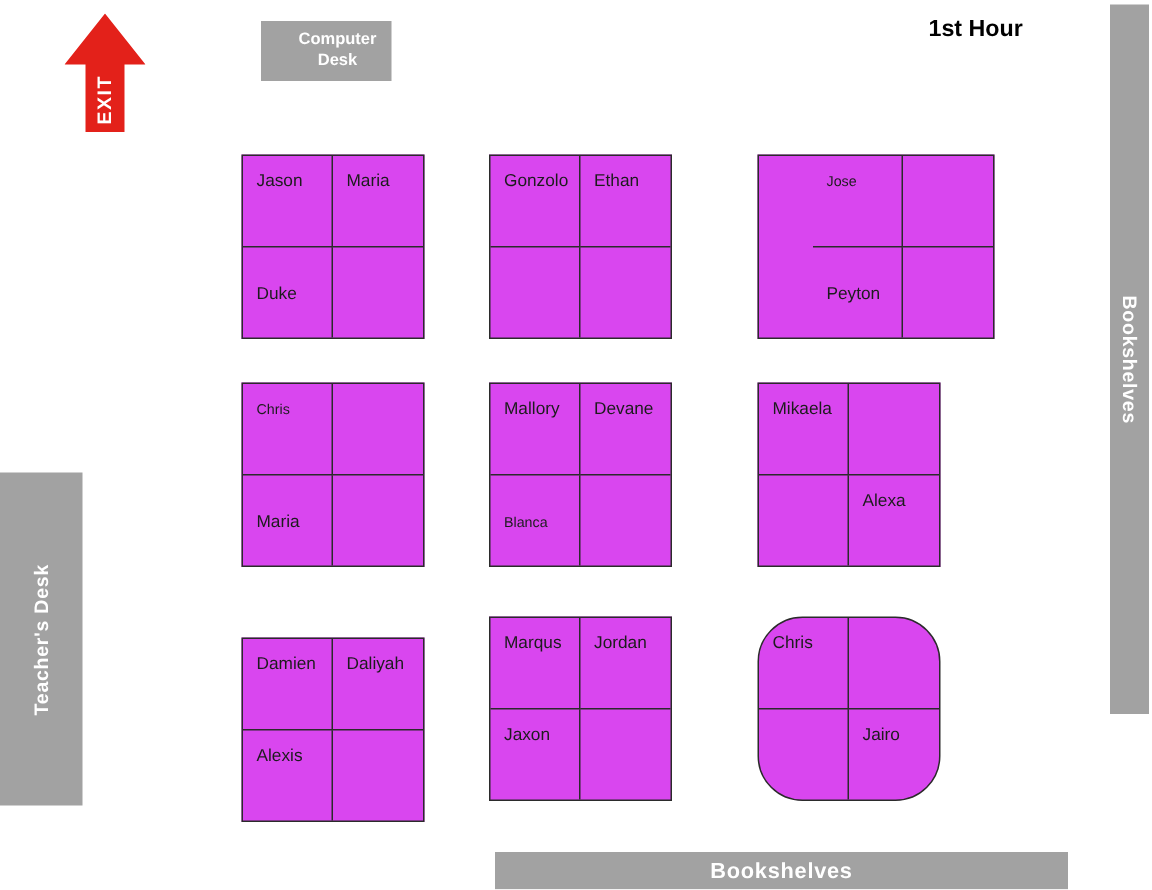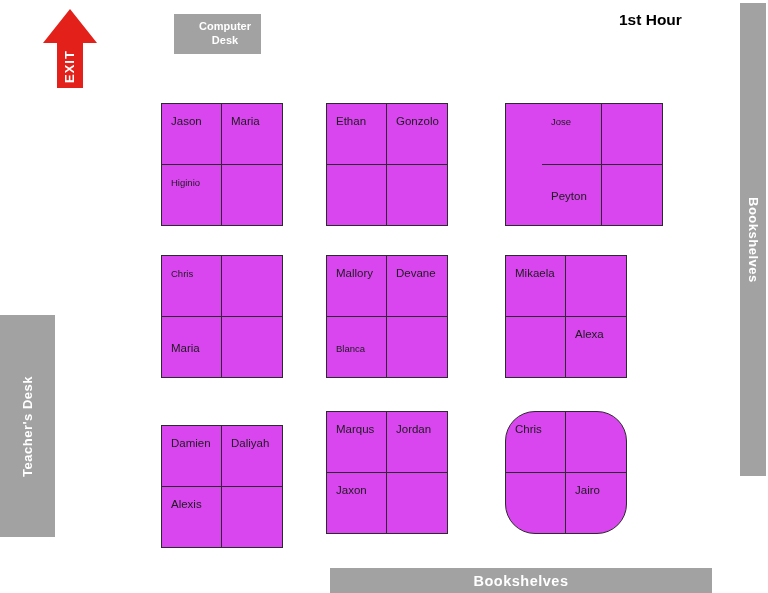--- a/index.html
+++ b/index.html
@@ -71,25 +71,25 @@
   </div>
 
   <div class="bar bar-bottom">
     <span>Bookshelves</span>
   </div>
 
   <div>
       <div class="group" style="left: 161px; top: 103px;">
     <div class="seat"><span class="seat-name">Jason</span></div>
     <div class="seat"><span class="seat-name">Maria</span></div>
-    <div class="seat"><span class="seat-name small">Higinio</span></div>
+    <div class="seat mid"><span class="seat-name">Duke</span></div>
   </div>
       <div class="group" style="left: 326px; top: 103px;">
+    <div class="seat"><span class="seat-name">Gonzolo</span></div>
     <div class="seat"><span class="seat-name">Ethan</span></div>
-    <div class="seat"><span class="seat-name">Gonzolo</span></div>
     <div class="seat"><span class="seat-name"></span></div>
     <div class="seat"><span class="seat-name"></span></div>
   </div>
       <div class="group" style="left: 505px; top: 103px; padding-left: 36px;">
     <div class="seat"><span class="seat-name small">Jose</span></div>
     <div class="seat"><span class="seat-name"></span></div>
     <div class="seat mid"><span class="seat-name">Peyton</span></div>
     <div class="seat"><span class="seat-name"></span></div>
   </div>
       <div class="group" style="left: 161px; top: 255px;">

